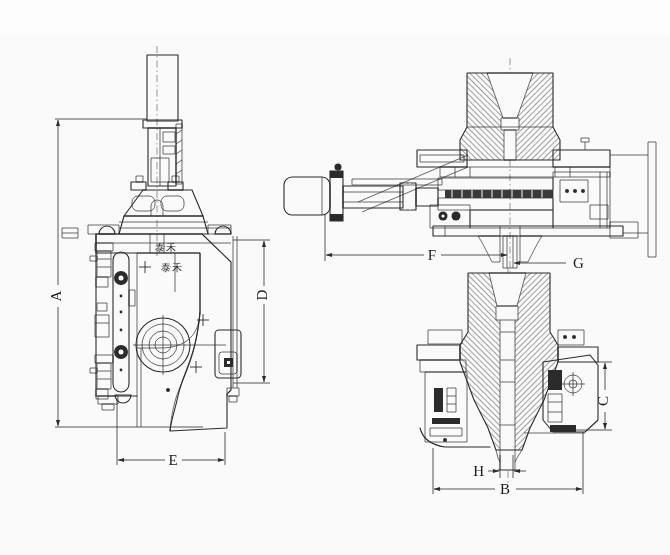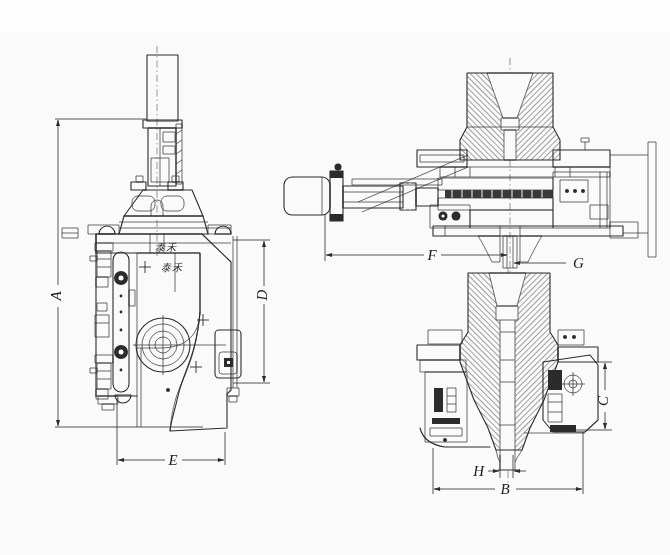--- a/index.html
+++ b/index.html
@@ -1,17 +1,17 @@
 <!DOCTYPE html>
 <html><head>
 <meta charset="utf-8">
 <style>
   html,body{margin:0;padding:0;background:#ffffff;}
   #stage{position:relative;width:670px;height:555px;background:#fdfdfd;overflow:hidden;
-         font-family:"Liberation Serif", serif;font-style:italic;}
+         font-family:"Liberation Serif", serif;}
   svg{position:absolute;left:0;top:0;}
   .ol{fill:none;stroke:#2b2b2b;stroke-width:1.1;stroke-linejoin:round;stroke-linecap:round;}
   .th{fill:none;stroke:#2b2b2b;stroke-width:0.7;stroke-linejoin:round;}
   .cl{fill:none;stroke:#555;stroke-width:0.6;stroke-dasharray:7 3 1.5 3;}
   .dim{fill:none;stroke:#2b2b2b;stroke-width:0.8;}
   .blk{fill:#2b2b2b;stroke:none;}
   .dimlabel{font-family:"Liberation Serif", serif;font-size:15px;fill:#1b1b1b;}
   .logotxt{font-family:"DejaVu Sans", sans-serif;font-size:10px;fill:#161616;letter-spacing:1px;}
 </style>
 </head>

